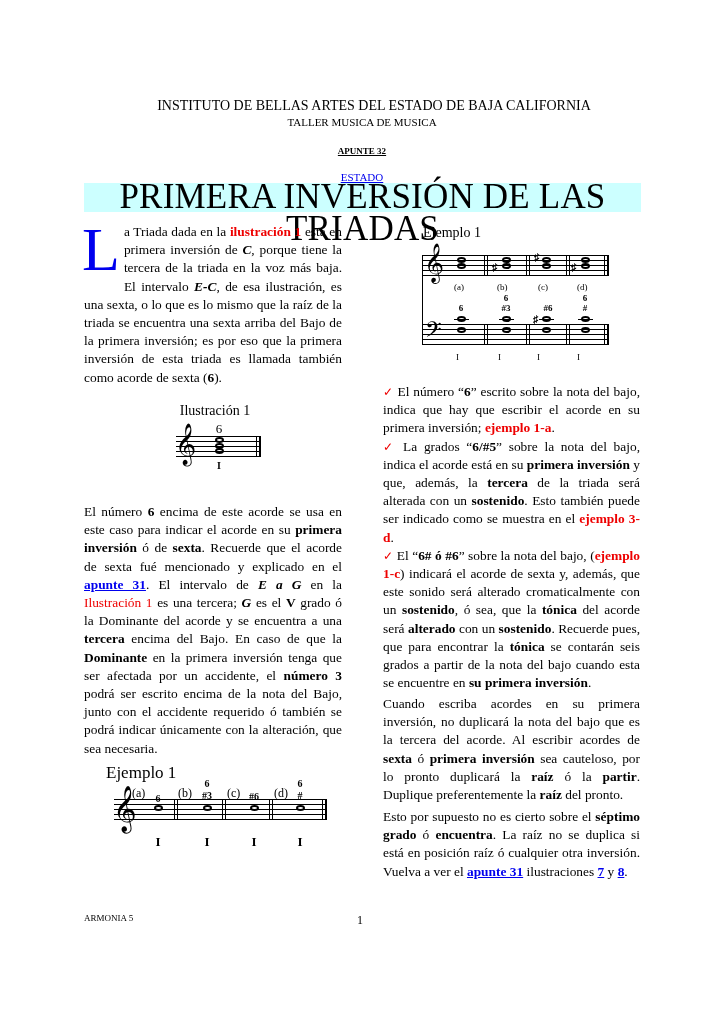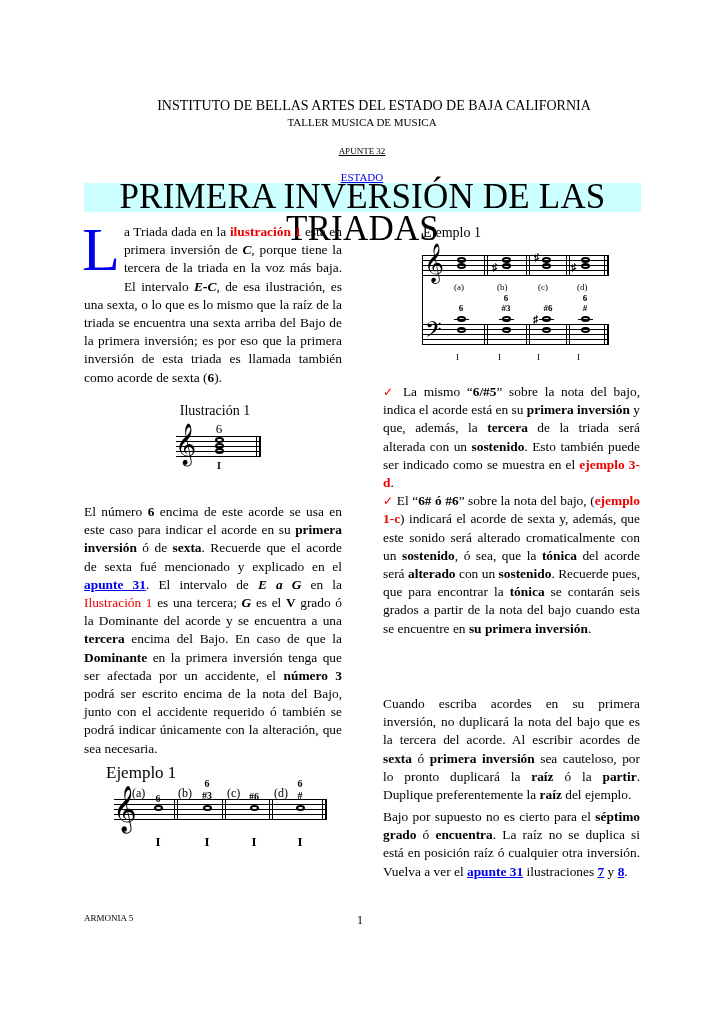--- a/index.html
+++ b/index.html
@@ -2,21 +2,21 @@
 <html><head>
 <meta charset="utf-8">
 <style>
   html, body { margin: 0; padding: 0; background: #ffffff; }
   body { width: 724px; height: 1024px; position: relative; overflow: hidden;
          font-family: "Liberation Serif", serif; color: #000; }
   .abs { position: absolute; }
   .center { text-align: center; }
   .hdr1 { left: 12px; width: 724px; top: 98px; font-size: 14px; }
   .hdr2 { left: 0; width: 724px; top: 116px; font-size: 11px; }
-  .apunte { left: 0; width: 724px; top: 146px; font-size: 9px; text-decoration: underline; }
+  .apunte { left: 0; width: 724px; top: 146px; font-size: 9px; text-decoration: underline; font-weight: bold; }
   .indice { left: 0; width: 724px; top: 171px; font-size: 11px; }
   .indice a { color: #0000ee; text-decoration: underline; }
   .band { left: 84px; top: 183px; width: 557px; height: 29px; background: #ccffff; }
   .title { left: 84px; top: 181px; width: 557px; font-size: 35px; text-align: center; line-height: 32px; letter-spacing: 0.2px; }
 
   .col { font-size: 13.4px; line-height: 18.2px; text-align: justify; }
   .col p { margin: 0; }
   .red { color: #ee0000; }
   .redb { color: #ee0000; font-weight: bold; }
   .lnk { color: #0000ee; font-weight: bold; text-decoration: underline; }
@@ -183,26 +183,27 @@
   <div class="whole" style="left:122px; top:82px;"></div>
   <div class="whole" style="left:161px; top:82px;"></div>
 
   <div class="small" style="left:36px; top:107px;">I</div>
   <div class="small" style="left:78px; top:107px;">I</div>
   <div class="small" style="left:117px; top:107px;">I</div>
   <div class="small" style="left:157px; top:107px;">I</div>
 </div>
 
 <div class="abs col" style="left:383px; top:383px; width:257px;">
-  <p><span class="check">✓</span><span> La mismo “</span><b>6/#5</b><span>” sobre la nota del bajo, indica el acorde está en su </span><b>primera inversión</b><span> y que, además, la </span><b>tercera</b><span> de la triada será alterada con un </span><b>sostenido</b><span>. Esto también puede ser indicado como se muestra en el </span><span class="redb">ejemplo 3-d</span><span>.</span></p>
+  <p><span class="check">✓</span><span> El número “</span><b>6</b><span>” escrito sobre la nota del bajo, indica que hay que escribir el acorde en su primera inversión; </span><span class="redb">ejemplo 1-a</span><span>.</span></p>
+  <p><span class="check">✓</span><span> La grados “</span><b>6/#5</b><span>” sobre la nota del bajo, indica el acorde está en su </span><b>primera inversión</b><span> y que, además, la </span><b>tercera</b><span> de la triada será alterada con un </span><b>sostenido</b><span>. Esto también puede ser indicado como se muestra en el </span><span class="redb">ejemplo 3-d</span><span>.</span></p>
   <p><span class="check">✓</span><span> El “</span><b>6# ó #6</b><span>” sobre la nota del bajo, (</span><span class="redb">ejemplo 1-c</span><span>) indicará el acorde de sexta y, además, que este sonido será alterado cromaticalmente con un </span><b>sostenido</b><span>, ó sea, que la </span><b>tónica</b><span> del acorde será </span><b>alterado</b><span> con un </span><b>sostenido</b><span>. Recuerde pues, que para encontrar la </span><b>tónica</b><span> se contarán seis grados a partir de la nota del bajo cuando esta se encuentre en </span><b>su primera inversión</b><span>.</span></p>
 </div>
 
 <div class="abs col" style="left:383px; top:695px; width:257px;">
-  <span>Cuando escriba acordes en su primera inversión, no duplicará la nota del bajo que es la tercera del acorde. Al escribir acordes de </span><b>sexta</b><span> ó </span><b>primera inversión</b><span> sea cauteloso, por lo pronto duplicará la </span><b>raíz</b><span> ó la </span><b>partir</b><span>. Duplique preferentemente la </span><b>raíz</b><span> del ejemplo.</span>
+  <span>Cuando escriba acordes en su primera inversión, no duplicará la nota del bajo que es la tercera del acorde. Al escribir acordes de </span><b>sexta</b><span> ó </span><b>primera inversión</b><span> sea cauteloso, por lo pronto duplicará la </span><b>raíz</b><span> ó la </span><b>partir</b><span>. Duplique preferentemente la </span><b>raíz</b><span> del pronto.</span>
 </div>
 
 <div class="abs col" style="left:383px; top:808px; width:257px;">
-  <span>Bajo por supuesto no es cierto para el </span><b>séptimo grado</b><span> ó </span><b>encuentra</b><span>. La raíz no se duplica si está en posición raíz ó cualquier otra inversión. Vuelva a ver el </span><a class="lnk">apunte 31</a><span> ilustraciones </span><a class="lnk">7</a><span> y </span><a class="lnk">8</a><span>.</span>
+  <span>Esto por supuesto no es cierto sobre el </span><b>séptimo grado</b><span> ó </span><b>encuentra</b><span>. La raíz no se duplica si está en posición raíz ó cualquier otra inversión. Vuelva a ver el </span><a class="lnk">apunte 31</a><span> ilustraciones </span><a class="lnk">7</a><span> y </span><a class="lnk">8</a><span>.</span>
 </div>
 
 <div class="abs" style="left:84px; top:913px; font-size:9px;">ARMONIA 5</div>
 <div class="abs" style="left:357px; top:913px; font-size:12px;">1</div>
 
 </body></html>

